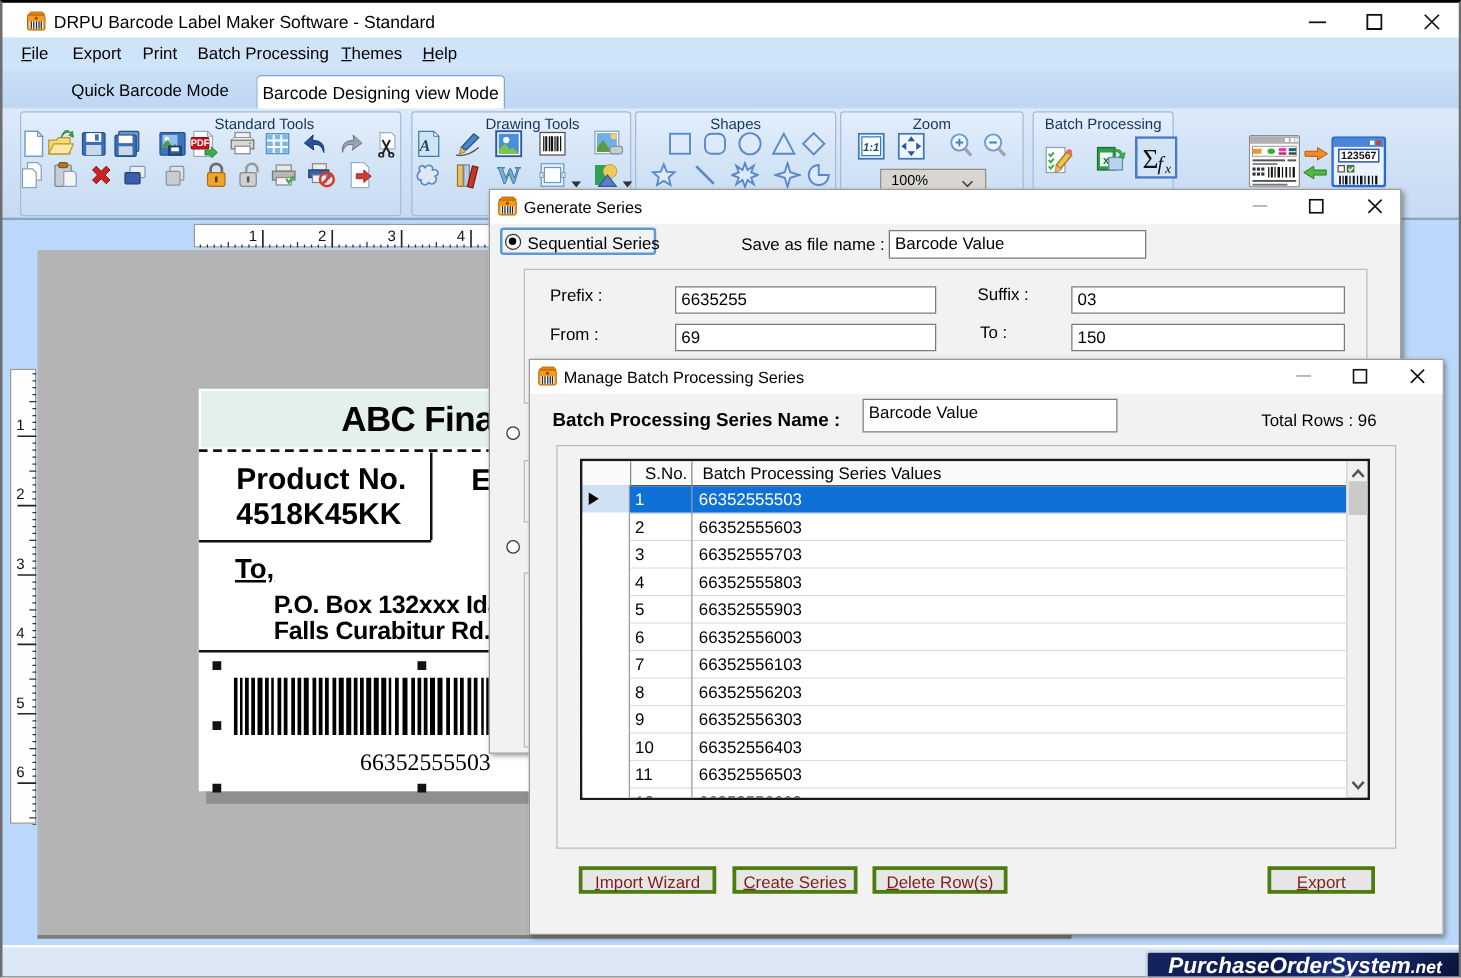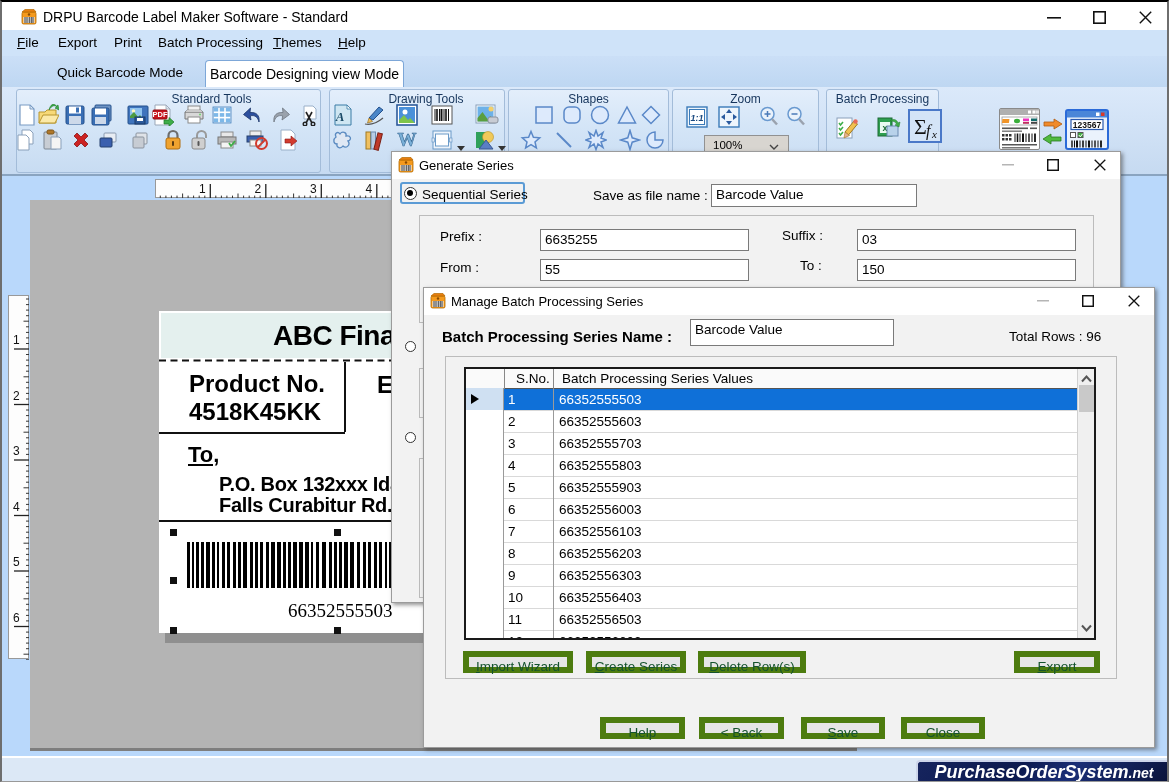--- a/index.html
+++ b/index.html
@@ -21,21 +21,21 @@
 #label { position:absolute; left:158px; top:135px; width:270px; height:322px; background:#fff; overflow:hidden; }
 #labelshadow { position:absolute; left:164px; top:457px; width:264px; height:10px; background:#8f8f8f; }
 #statusbar { left:0; top:756px; width:1169px; height:26px; background:#dce8f6; border-top:2px solid #fff; border-left:1px solid #555; border-right:1px solid #555; border-bottom:1px solid #888; }
 #logo { position:absolute; left:915px; top:2px; width:254px; height:24px; background:linear-gradient(130deg,#16245e,#0c1a4e 40%,#1b2f77 60%,#091238); border:2px solid #cdd5ea; border-right:none; border-radius:4px 0 0 4px; color:#fff; font-style:italic; font-weight:bold; font-size:18px; text-align:center; line-height:20px; }
 .dialog { position:absolute; background:#f2f2f2; border:1px solid #9b9b9b; box-shadow:2px 2px 4px rgba(60,60,60,.55); }
 .dtitle { position:absolute; left:0; top:0; right:0; height:27px; background:#fff; }
 .dtitle .dtxt { position:absolute; left:27px; top:6px; font-size:13px; color:#000; }
 .inp { position:absolute; background:#fff; border:1px solid #7a7a7a; font-size:13.5px; padding:2px 4px; color:#000; }
 .lbl { position:absolute; font-size:13.5px; color:#000; }
 .gbox { position:absolute; border:1px solid #bcbcbc; }
-.btn { position:absolute; background:#e6e6e6; border:6px solid #4d7c0f; font-size:13.5px; text-align:center; color:#14532d; }
+.btn { position:absolute; background:#e6e6e6; border:3px solid #4d7c0f; font-size:13.5px; text-align:center; color:#7f1d1d;margin-top:42px; }
 .radio { position:absolute; width:13px; height:13px; border:1.6px solid #333; border-radius:50%; background:#fff; }
 .radio.on::after { content:""; position:absolute; left:2.2px; top:2.2px; width:6px; height:6px; border-radius:50%; background:#000; }
 #tbl { position:absolute; left:40px; top:79px; width:632px; height:273px; background:#fff; border:2px solid #1a1a1a; overflow:hidden; }
 #thead { position:absolute; left:0; top:0; width:611px; height:20px; background:#fafafa; border-bottom:1.5px solid #555; font-size:13.5px; }
 #tbody { position:absolute; left:0; top:20px; width:611px; height:249px; }
 .trow { position:absolute; left:0; width:611px; height:22px; background:#fff; border-bottom:1px solid #d9d9d9; font-size:13.5px; }
 .trow .selcol { position:absolute; left:0; top:-1px; width:38px; height:23px; background:#fff; border-right:1px solid #9a9a9a; }
 .trow.sel { background:#0f70d8; color:#fff; }
 .trow.sel .selcol { background:#cfe0f2; }
 .trow .c1 { position:absolute; left:42px; top:3px; }
@@ -660,22 +660,22 @@
   <div class="lbl" style="left:201px;top:36px;">Save as file name :</div>
   <div class="inp" style="left:319px;top:32px;width:206px;height:23px;">Barcode Value</div>
   <div class="gbox" style="left:27px;top:63px;width:675px;height:108px;"></div>
   <div class="gbox" style="left:27px;top:216px;width:675px;height:50px;"></div>
   <div class="gbox" style="left:27px;top:306px;width:675px;height:140px;"></div>
   <div class="lbl" style="left:48px;top:77px;">Prefix :</div>
   <div class="inp" style="left:148px;top:77px;width:209px;height:22px;">6635255</div>
   <div class="lbl" style="left:390px;top:76px;">Suffix :</div>
   <div class="inp" style="left:465px;top:77px;width:219px;height:22px;">03</div>
   <div class="lbl" style="left:48px;top:108px;">From :</div>
-  <div class="inp" style="left:148px;top:107px;width:209px;height:22px;">55</div>
-  <div class="lbl" style="left:408px;top:106px;">To :</div>
+  <div class="inp" style="left:148px;top:107px;width:209px;height:22px;">69</div>
+  <div class="lbl" style="left:392px;top:106px;">To :</div>
   <div class="inp" style="left:465px;top:107px;width:219px;height:22px;">150</div>
   <div class="radio" style="left:13px;top:189px;width:11px;height:11px;"></div>
   <div class="lbl" style="left:31px;top:187px;">C</div>
   <div class="radio" style="left:13px;top:280px;width:11px;height:11px;"></div>
   <div class="lbl" style="left:31px;top:278px;">R</div>
 </div>
 
 <div class="dialog" id="dlg2" style="left:423px;top:287px;width:732px;height:461px;">
   <div class="dtitle">
     <div class="abs" style="left:6px;top:5px;"><svg width="16" height="16" viewBox="0 0 16 16">

